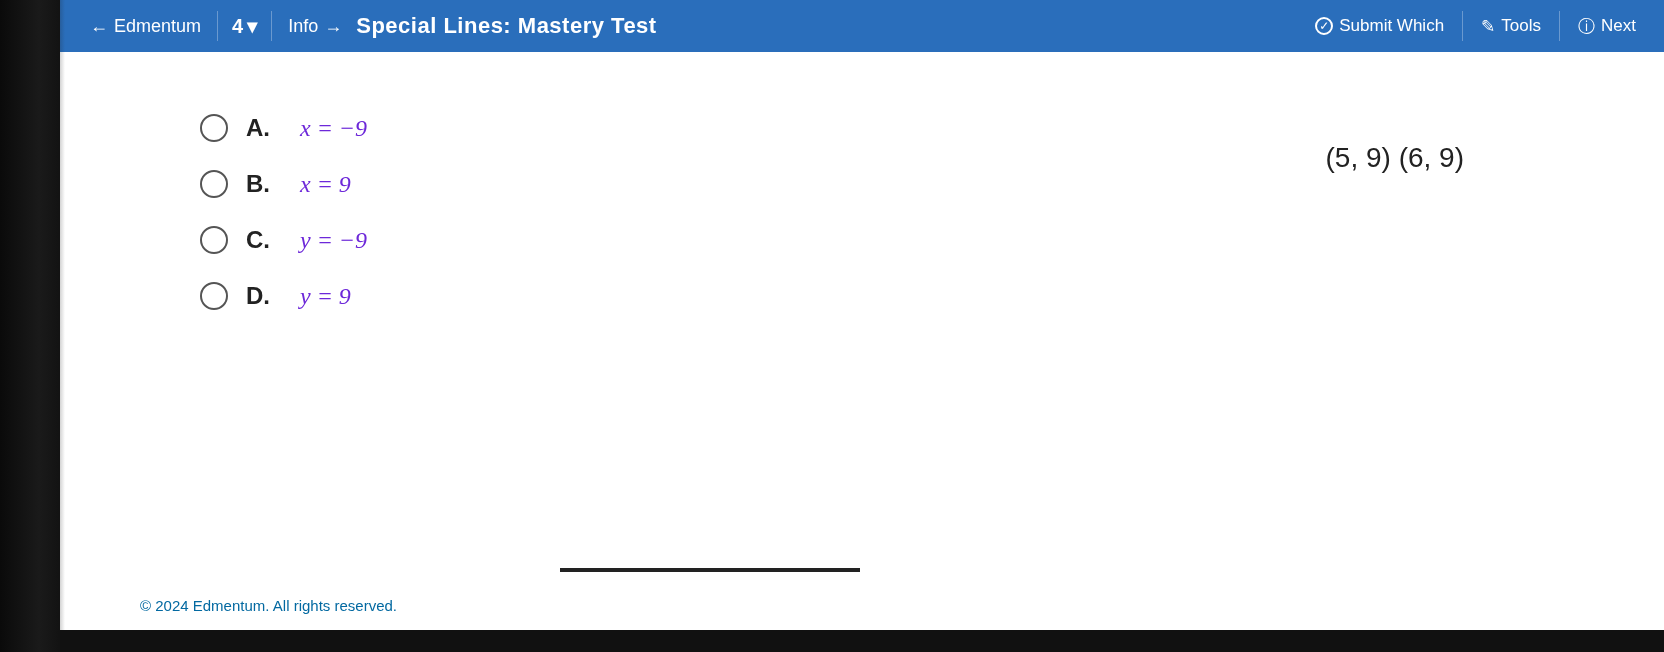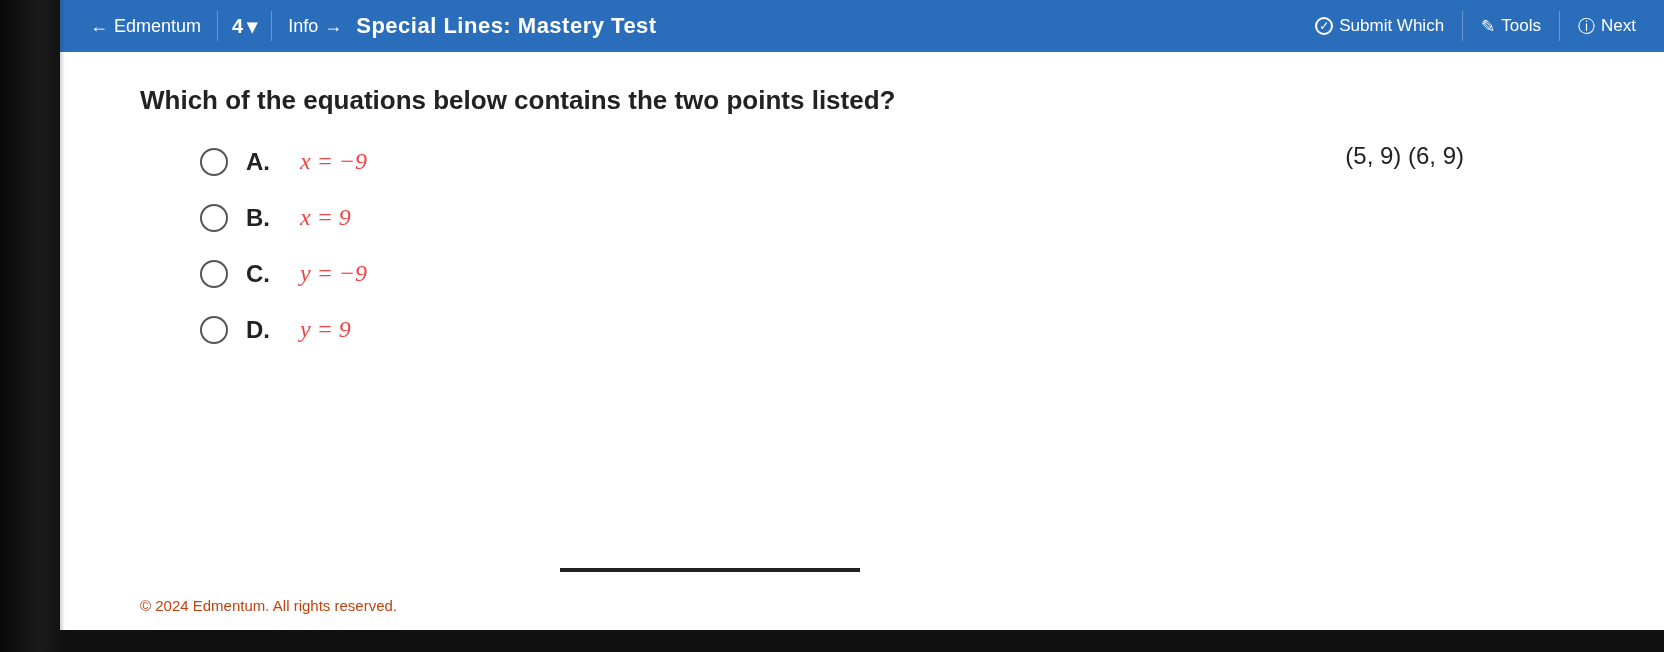--- a/index.html
+++ b/index.html
@@ -118,21 +118,21 @@
       font-weight: 600;
       color: #222;
       margin-bottom: 24px;
       line-height: 1.3;
     }
 
     .points-display {
       position: absolute;
       top: 90px;
       right: 200px;
-      font-size: 24px;
+      font-size: 28px;
       font-family: Arial, sans-serif;
       color: #222;
       font-weight: 500;
     }
 
     .options-container {
       margin-top: 30px;
       display: flex;
       flex-direction: column;
       gap: 28px;
@@ -159,32 +159,32 @@
       font-size: 24px;
       font-family: Arial, sans-serif;
       font-weight: bold;
       color: #222;
       min-width: 36px;
     }
 
     .option-equation {
       font-size: 24px;
       font-family: Georgia, serif;
-      color: #ef4444;
+      color: #6d28d9;
       font-style: italic;
     }
 
     
     .footer {
       position: absolute;
       bottom: 18px;
       left: 80px;
       font-size: 15px;
       font-family: Arial, sans-serif;
-      color: #c2410c;
+      color: #0369a1;
     }
 
     
     .bg-decoration {
       position: absolute;
       top: 52px;
       left: 0;
       right: 0;
       bottom: 0;
       pointer-events: none;
@@ -311,21 +311,20 @@
       <line x1="1500" y1="0" x2="300" y2="600" stroke="#999" stroke-width="1.5"></line>
       <line x1="700" y1="0" x2="1300" y2="600" stroke="#888" stroke-width="1"></line>
 
       <path d="M 0 400 Q 300 200 600 500" stroke="#888" stroke-width="1.5" fill="none"></path>
       <path d="M 0 500 Q 400 100 900 600" stroke="#888" stroke-width="1.5" fill="none"></path>
     </svg>
   </div>
 
   <div class="content">
 
-    <div class="question-text">Which of the equations below contains the two points listed?</div>
 
     <div class="points-display">(5, 9)  (6, 9)</div>
 
     <div class="options-container">
 
       <div class="option-row">
         <div class="radio-circle"></div>
         <span class="option-label">A.</span>
         <span class="option-equation"><i>x</i> = −9</span>
       </div>

